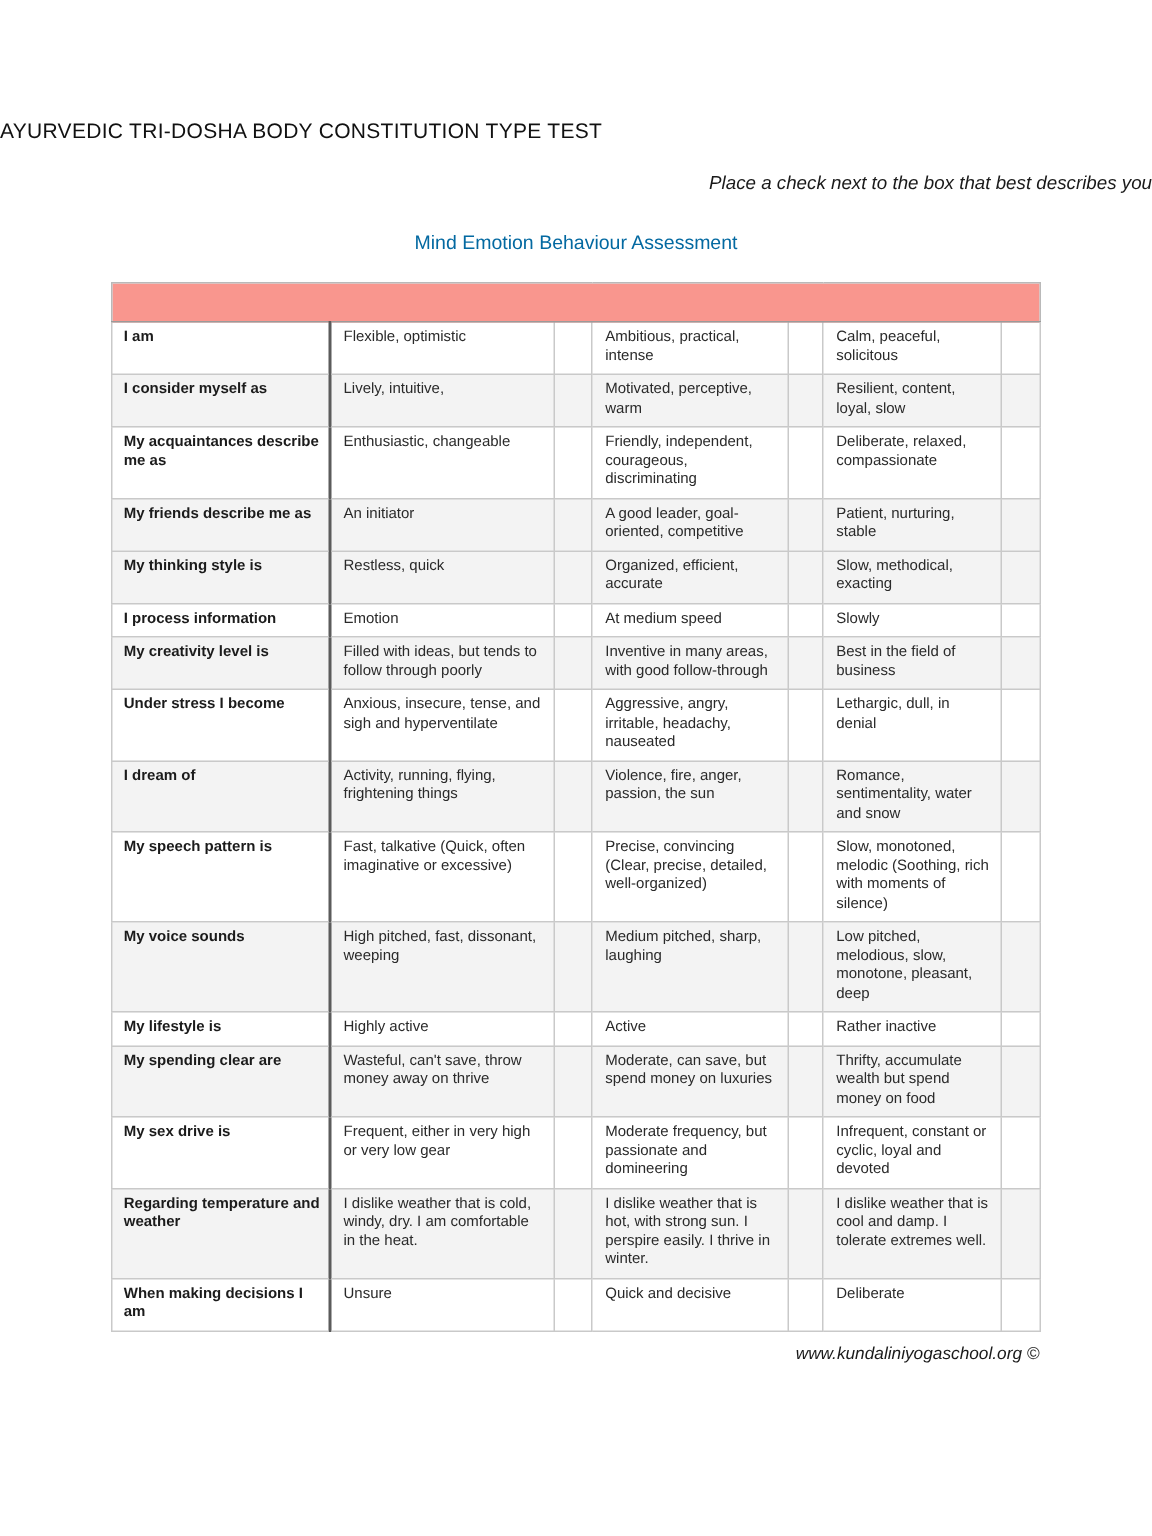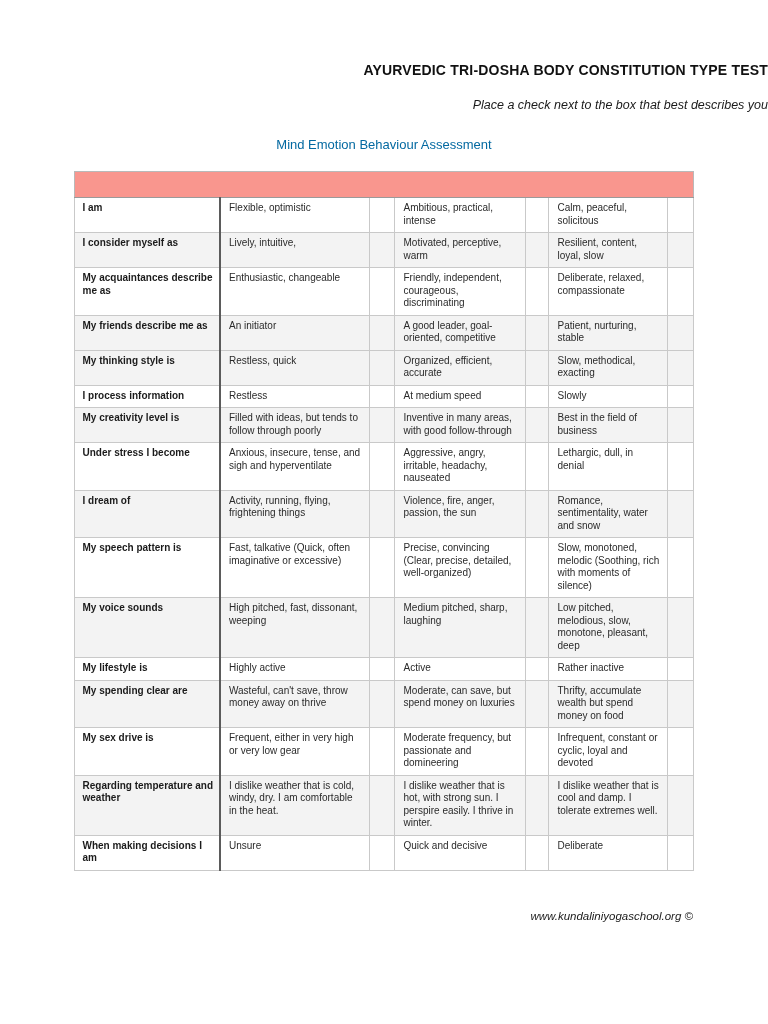--- a/index.html
+++ b/index.html
@@ -8,24 +8,24 @@
     width: 768px;
     height: 1024px;
     background: #ffffff;
     position: relative;
     overflow: hidden;
     font-family: "Liberation Sans", sans-serif;
     color: #222222;
   }
   .doc-title {
     margin: 0;
-    padding-top: 62px;
-    text-align: right;
+    padding-top: 79px;
+    text-align: left;
     font-size: 14px;
-    font-weight: bold;
+    font-weight: normal;
     letter-spacing: 0.2px;
     color: #111111;
   }
   .doc-subtitle {
     margin: 20px 0 0 0;
     text-align: right;
     font-size: 12.5px;
     font-style: italic;
     color: #1a1a1a;
   }
@@ -62,21 +62,21 @@
     color: #1b1b1b;
   }
   td.opt {
     padding: 4px 8px 5px 8px;
     color: #2a2a2a;
   }
   td.chk { padding: 0; }
   tr.alt td { background: var(--row-alt, #f3f3f3); }
   .footer {
     width: 618px;
-    margin: 39px auto 0 auto;
+    margin: 9px auto 0 auto;
     text-align: right;
     font-size: 11.5px;
     font-style: italic;
     color: #1a1a1a;
   }
 </style>
 </head>
 <body>
 
 <div class="page">
@@ -142,21 +142,21 @@
           <td class="label">My thinking style is</td>
           <td class="opt">Restless, quick</td>
           <td class="chk"></td>
           <td class="opt">Organized, efficient, accurate</td>
           <td class="chk"></td>
           <td class="opt">Slow, methodical, exacting</td>
           <td class="chk"></td>
         </tr>
         <tr>
           <td class="label">I process information</td>
-          <td class="opt">Restless</td>
+          <td class="opt">Emotion</td>
           <td class="chk"></td>
           <td class="opt">At medium speed</td>
           <td class="chk"></td>
           <td class="opt">Slowly</td>
           <td class="chk"></td>
         </tr>
         <tr class="alt">
           <td class="label">My creativity level is</td>
           <td class="opt">Filled with ideas, but tends to follow through poorly</td>
           <td class="chk"></td>

